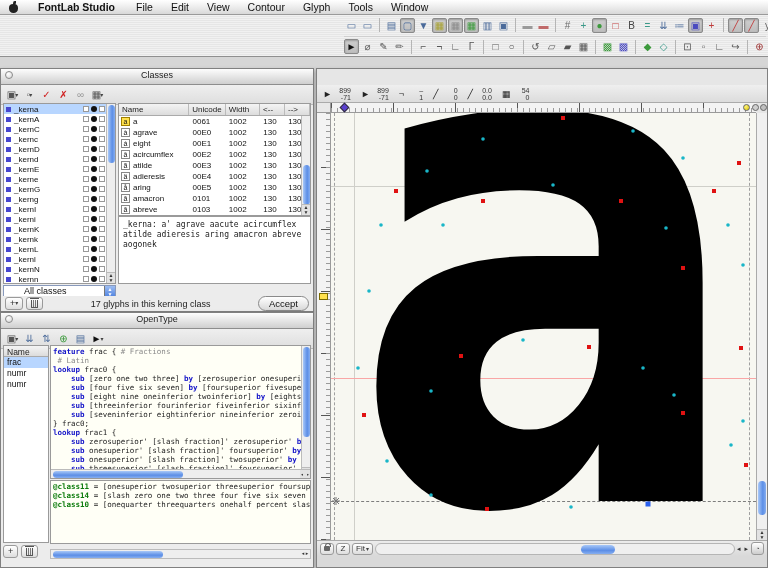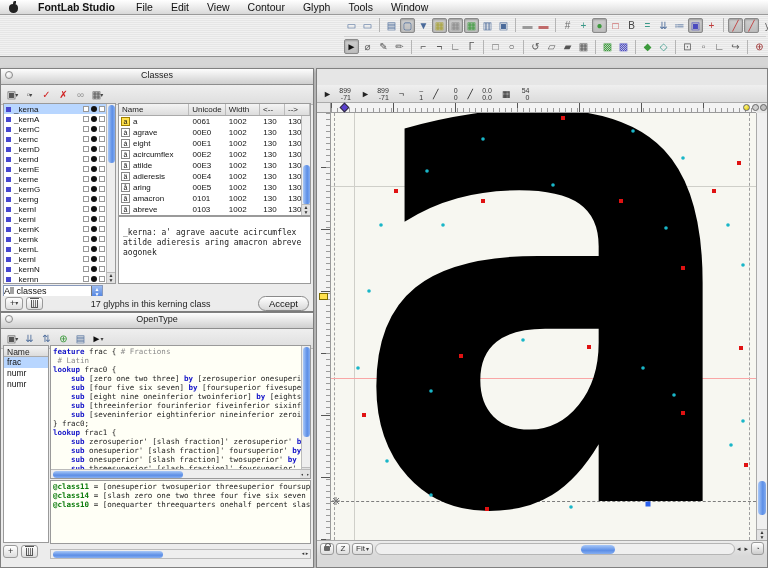--- a/index.html
+++ b/index.html
@@ -53,23 +53,23 @@
   #glyphtable{position:absolute;left:117px;top:34px;right:2px;height:113px;background:#fff;border:1px solid #9a9a9a;overflow:hidden;}
   .thead{display:flex;height:12px;background:linear-gradient(#f4f4f4,#dcdcdc);border-bottom:1px solid #aaa;font-size:8px;color:#222;}
   .thead div{padding:1px 3px;border-right:1px solid #bbb;}
   .trow2{display:flex;height:11px;align-items:center;font-size:8px;color:#111;}
   .c-name{width:74px;display:flex;align-items:center;gap:3px;padding-left:2px;}
   .c-uni{width:38px;padding-left:3px;}.c-wid{width:36px;padding-left:3px;}
   .c-l{width:26px;padding-left:3px;}.c-r{width:26px;padding-left:3px;}
   .gicon{width:9px;height:9px;border:1px solid #888;background:#fff;font-size:7px;line-height:8px;text-align:center;flex:0 0 auto;}
   .gicon.sel{background:#ffe14d;border-color:#a08000;}
   #classdef{position:absolute;left:117px;top:147px;right:2px;height:68px;background:#fff;border:1px solid #9a9a9a;
-    font-family:"DejaVu Sans Mono",monospace;font-size:8px;color:#222;padding:11px 4px;line-height:10px;}
-  #alldrop{position:absolute;left:2px;top:216px;width:100px;height:13px;background:#fff;border:1px solid #8899bb;
-    font-size:9px;line-height:11px;padding-left:0;color:#111;}
+    font-family:"DejaVu Sans Mono",monospace;font-size:8px;color:#222;padding:3px 4px;line-height:10px;}
+  #alldrop{position:absolute;left:2px;top:216px;width:113px;height:13px;background:#fff;border:1px solid #8899bb;
+    font-size:9px;line-height:11px;padding-left:20px;color:#111;}
   #alldrop .stepper{position:absolute;right:0;top:0;bottom:0;width:11px;background:linear-gradient(#9dbdf2,#4f82e0);
     color:#fff;font-size:5px;line-height:5px;text-align:center;padding-top:1px;border-left:1px solid #777;}
   #classes .bottombar{position:absolute;left:0;bottom:0;width:100%;height:15px;display:flex;align-items:center;
     padding:0 4px;gap:3px;background:#ececec;}
   .sqbtn{height:13px;border:1px solid #9a9a9a;border-radius:3px;background:linear-gradient(#fff,#ddd);
     font-size:9px;line-height:11px;color:#333;padding:0 4px;display:flex;align-items:center;gap:1px;}
   .trashglyph{position:relative;width:7px;height:8px;border:1px solid #555;border-top:none;border-radius:0 0 1px 1px;
     background:repeating-linear-gradient(90deg,transparent 0 1px,#777 1px 2px);}
   .trashglyph::before{content:"";position:absolute;left:-2px;top:-2px;width:9px;height:1px;background:#555;}
   #classes .status{flex:1;text-align:center;font-size:9px;color:#222;}

